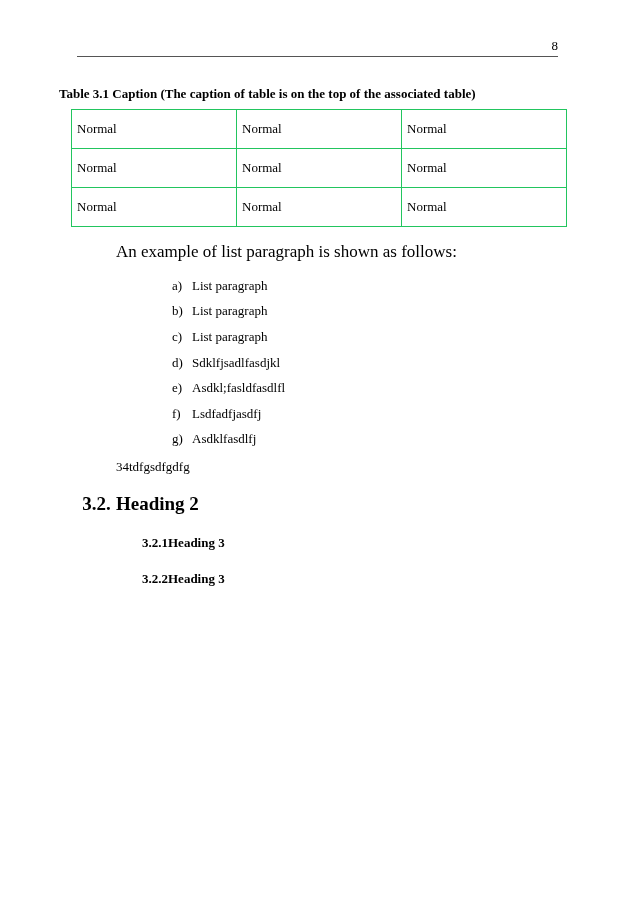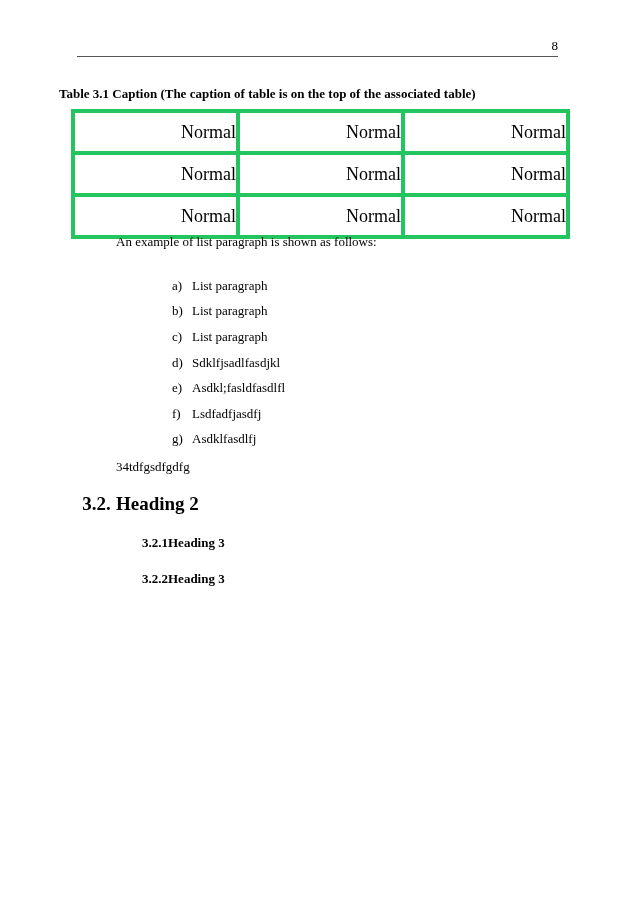--- a/index.html
+++ b/index.html
@@ -6,26 +6,26 @@
   body { width: 636px; height: 900px; position: relative; overflow: hidden;
          font-family: "Liberation Serif", "DejaVu Serif", serif; color: #000; }
   .page-number { position: absolute; left: 540px; top: 38px; width: 18px; text-align: right;
                  font-size: 13px; }
   .header-rule { position: absolute; left: 77px; top: 56px; width: 481px; height: 0;
                  border-top: 1.5px solid #555; }
   .caption { position: absolute; left: 59px; top: 86px; width: 494px; text-align: left;
              font-weight: bold; font-size: 13px; }
   table.doc-table { position: absolute; left: 71px; top: 109px; width: 495px;
                     border-collapse: collapse; table-layout: fixed; }
-  table.doc-table td { border: 4px solid #22c55e; height: 38px; padding: 0 0 0 5px;
-                       font-size: 18px; vertical-align: middle; text-align: right; }
+  table.doc-table td { border: 1px solid #22c55e; height: 38px; padding: 0 0 0 5px;
+                       font-size: 13px; vertical-align: middle; }
   table.doc-table col.c1 { width: 165px; }
   table.doc-table col.c2 { width: 165px; }
   table.doc-table col.c3 { width: 165px; }
-  .intro { position: absolute; left: 116px; top: 234px; font-size: 13px; }
+  .intro { position: absolute; left: 116px; top: 242px; font-size: 17px; }
   .list { position: absolute; left: 172px; top: 273px; margin: 0; padding: 0; list-style: none; }
   .list li { height: 25.6px; font-size: 13px; display: flex; align-items: center; }
   .list .marker { display: inline-block; width: 20px; }
   .trailing { position: absolute; left: 116px; top: 459px; font-size: 13px; }
   .h2 { position: absolute; left: 77px; top: 493px; font-weight: bold; font-size: 19px; text-align: center; }
   .h2 .num { display: inline-block; width: 39px; }
   .h3 { position: absolute; left: 116px; font-weight: bold; font-size: 13px; }
   .h3 .num { display: inline-block; width: 52px; text-align: right; }
   .h3.a { top: 535px; }
   .h3.b { top: 571px; }

